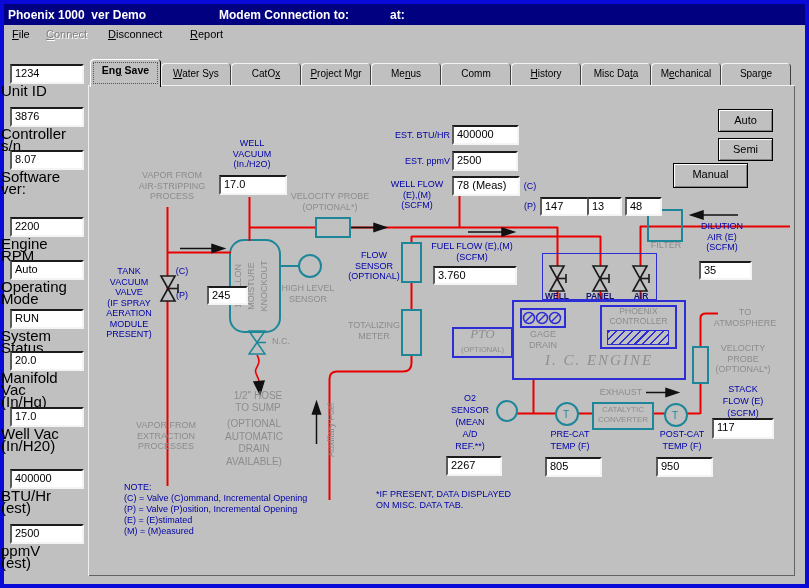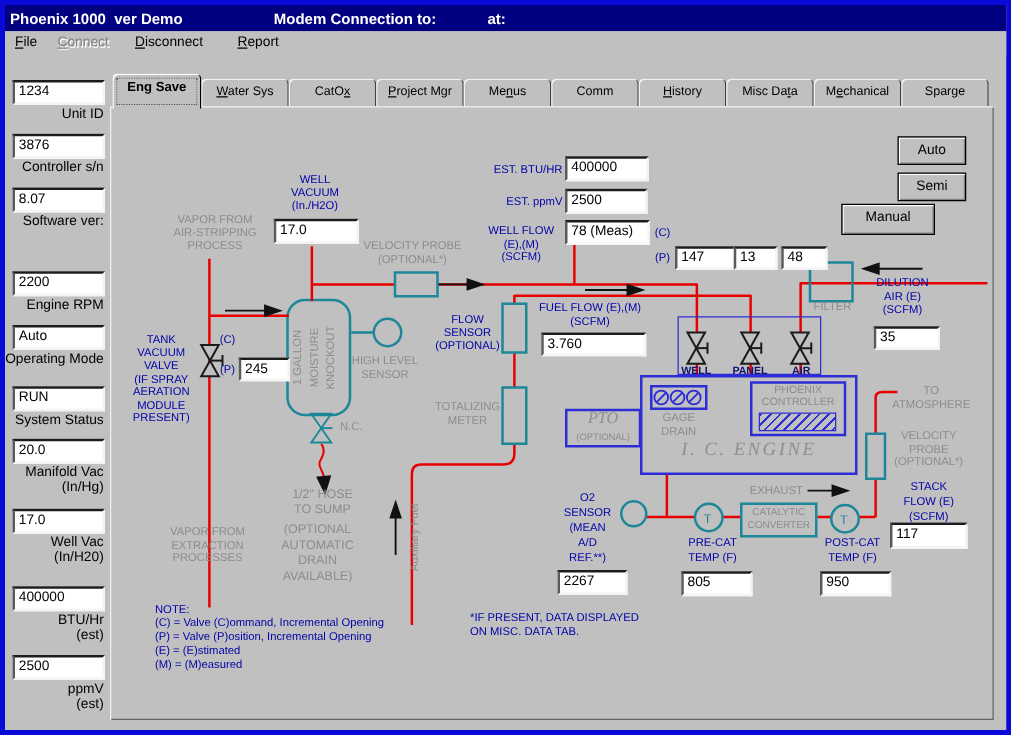--- a/index.html
+++ b/index.html
@@ -10,21 +10,21 @@
             font-weight:bold;font-size:12px;}
   #titlebar span{position:absolute;top:4px;white-space:pre;}
   
   #menubar{position:absolute;left:4px;top:25px;right:4px;height:20px;background:#c0c0c0;font-size:11px;}
   .menu-item{position:absolute;top:3px;color:#000;}
   .menu-item.disabled{color:#818181;text-shadow:1px 1px 0 #fff;}
   u{text-decoration:underline;}
   
   .tb{position:absolute;background:#fff;border:2px solid;border-color:#1c1c1c #f4f4f4 #f4f4f4 #5a5a5a;
       font-size:11px;color:#000;padding:1px 0 0 3px;line-height:13px;white-space:pre;overflow:hidden;}
-  .sb-label{position:absolute;width:82px;left:1px;text-align:right;font-size:11px;color:#000;
+  .sb-label{position:absolute;width:82px;left:1px;text-align:left;font-size:15px;color:#000;
             white-space:pre-line;line-height:12px;}
   
   .tab{position:absolute;background:#c0c0c0;border-radius:4px 4px 0 0;font-size:10px;text-align:center;
        box-shadow:inset 1px 1px 0 #f2f2f2,inset -1px 0 0 #404040;padding-top:5px;box-sizing:border-box;color:#000;}
   .tab.active{font-weight:bold;font-size:10.5px;z-index:6;box-shadow:inset 1px 1px 0 #fff,inset -1px 0 0 #000;
        outline:1px dotted #555;outline-offset:-4px;}
   
   #panel{position:absolute;left:88px;top:85px;width:707px;height:491px;background:#c0c0c0;z-index:1;
          box-shadow:inset 1px 1px 0 #efefef,inset -1px -1px 0 #636363;}
   #piping{position:absolute;left:0;top:0;z-index:2;pointer-events:none;}
@@ -283,21 +283,21 @@
 
   <div class="lbl blue lft" style="left:124px;top:482px;width:60px">NOTE:</div>
   <div class="lbl blue lft" style="left:376px;top:489px;width:170px;line-height:11px">*IF  PRESENT,  DATA  DISPLAYED
 ON  MISC.  DATA  TAB.</div>
   <div class="lbl blue lft" style="left:124px;top:493px;width:260px;line-height:11px">(C)  =  Valve (C)ommand, Incremental Opening
 (P)  =  Valve (P)osition, Incremental Opening
 (E)  =  (E)stimated
 (M)  =  (M)easured</div>
 
   <div class="tb fld" style="left:219px;top:175px;width:61px;height:15px">17.0</div>
-  <div class="tb fld" style="left:191px;top:286px;width:34px;height:14px">245</div>
+  <div class="tb fld" style="left:207px;top:286px;width:34px;height:14px">245</div>
   <div class="tb fld" style="left:452px;top:125px;width:60px;height:15px">400000</div>
   <div class="tb fld" style="left:452px;top:151px;width:59px;height:15px">2500</div>
   <div class="tb fld" style="left:452px;top:176px;width:61px;height:15px">78 (Meas)</div>
   <div class="tb fld" style="left:540px;top:197px;width:42px;height:14px">147</div>
   <div class="tb fld" style="left:587px;top:197px;width:28px;height:14px">13</div>
   <div class="tb fld" style="left:625px;top:197px;width:30px;height:14px">48</div>
   <div class="tb fld" style="left:699px;top:261px;width:46px;height:14px">35</div>
   <div class="tb fld" style="left:433px;top:266px;width:77px;height:14px">3.760</div>
   <div class="tb fld" style="left:446px;top:456px;width:49px;height:15px">2267</div>
   <div class="tb fld" style="left:545px;top:457px;width:50px;height:15px">805</div>

